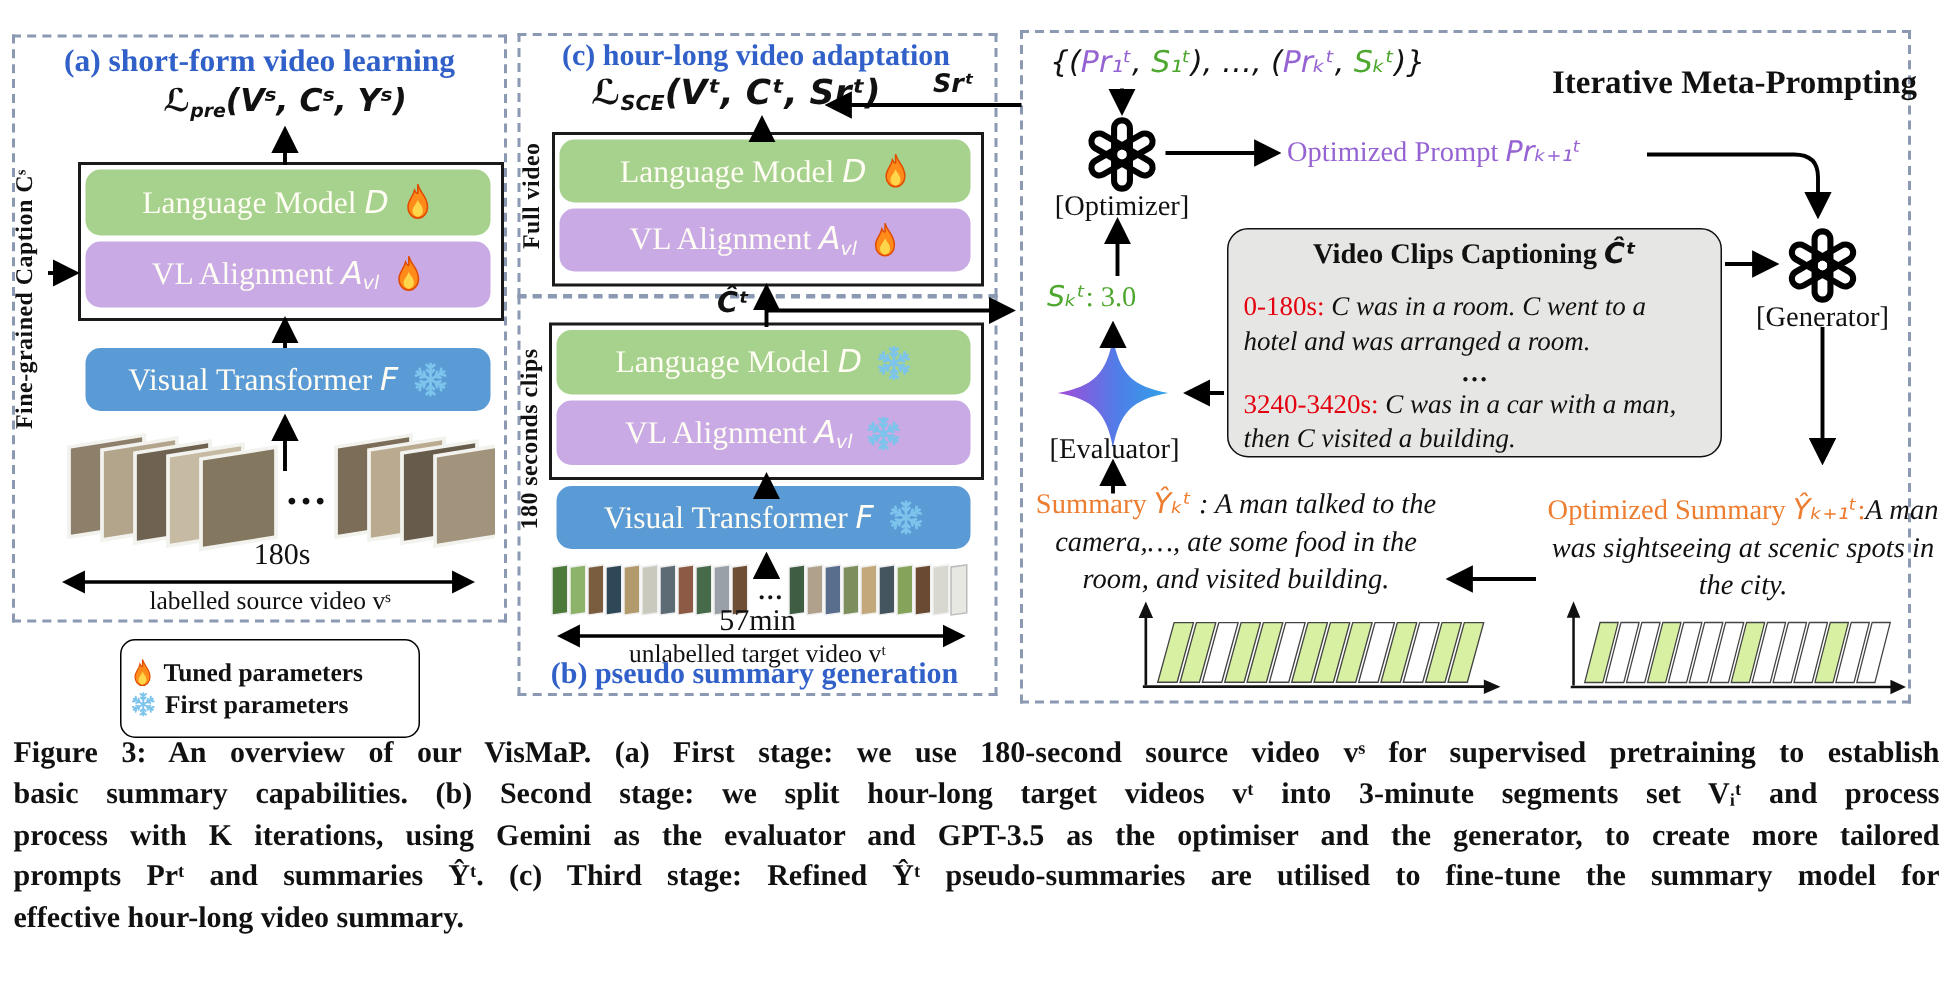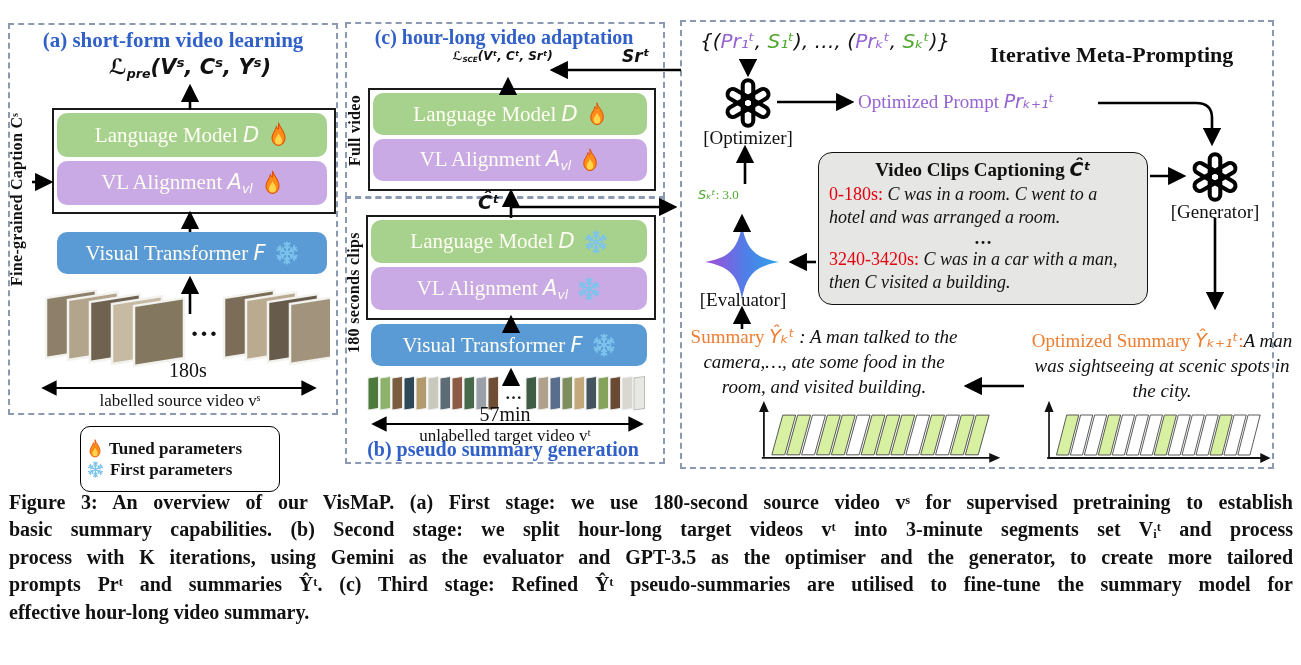--- a/index.html
+++ b/index.html
@@ -19,34 +19,34 @@
   .purple{background:var(--box-purple,#c9aae4);}
   .blue{background:var(--box-blue,#5b9bd5);}
   .vlabel{position:absolute;writing-mode:vertical-rl;transform:rotate(180deg);font-weight:bold;
           font-size:16px;text-align:center;letter-spacing:0.3px;}
   .dur{position:absolute;text-align:center;font-size:20px;}
   .vidlabel{position:absolute;text-align:center;font-weight:normal;font-size:17px;}
   .legendbox{position:absolute;border:1.7px solid #000;border-radius:10px;background:#fff;
              display:flex;flex-direction:column;justify-content:center;padding:12px 6px;gap:1px;}
   .legendrow{display:flex;align-items:center;gap:6px;font-weight:bold;font-size:17px;justify-content:flex-start;}
   .icon{flex:0 0 auto;display:inline-block;}
-  .metatitle{position:absolute;font-weight:bold;font-size:22px;text-align:left;}
+  .metatitle{position:absolute;font-weight:bold;font-size:22px;text-align:right;}
   .pairs{position:absolute;font-size:20px;font-family:"DejaVu Sans",sans-serif;font-style:italic;white-space:nowrap;}
   .prc{color:var(--pr-purple,#9563d2);}
   .sgc{color:var(--s-green,#4ea72e);}
   .blk{color:#111;}
   .ailabel{position:absolute;text-align:center;font-size:19px;}
   .optprompt{position:absolute;font-size:19px;color:var(--pr-purple,#9563d2);white-space:nowrap;}
   .graybox{position:absolute;background:var(--gray-box,#e6e6e4);border:1.7px solid #111;border-radius:14px;
            padding:5px 10px 4px 10px;box-sizing:border-box;}
-  .cap-title{text-align:center;font-weight:bold;font-size:19px;margin-bottom:2px;}
+  .cap-title{text-align:center;font-weight:bold;font-size:19px;margin-bottom:12px;}
   .cap-entry{font-size:18px;line-height:23px;font-style:italic;}
   .cap-entry .red{color:var(--time-red,#e4000f);font-style:normal;}
   .cap-dots{text-align:center;font-weight:bold;font-size:18px;line-height:19px;}
-  .score{position:absolute;font-size:13px;color:var(--s-green,#4ea72e);white-space:nowrap;}
+  .score{position:absolute;font-size:19px;color:var(--s-green,#4ea72e);white-space:nowrap;}
   .sumblk{position:absolute;text-align:center;font-size:19px;line-height:25px;font-style:italic;}
   .orange{color:var(--summary-orange,#ed7d31);font-style:normal;}
   .orange.mi{font-style:italic;}
   .caption{position:absolute;left:9px;top:489px;width:1284px;font-weight:bold;font-size:20px;line-height:27.4px;}
   .caption .jst{text-align:justify;text-align-last:justify;}
   .overlay{position:absolute;left:0;top:0;z-index:4;pointer-events:none;}
   svg text{font-family:"Liberation Serif","DejaVu Sans",serif;}
 </style>
 </head>
 <body>
@@ -175,21 +175,21 @@
       <svg class="icon" width="17" height="17">
           <use href="#snow"></use>
         </svg>
       <span>First parameters</span>
     </div>
   </div>
 
   
   <section style="display:contents">
     <div class="ptitle" style="left:352px;top:26px;width:304px;font-size:20px;">(c) hour-long video adaptation</div>
-    <div class="loss" style="left:390px;top:49px;width:225px;font-size:12px;">
+    <div class="loss" style="left:378px;top:49px;width:225px;font-size:23px;">
       <span class="m">ℒ</span><span class="sub">SCE</span><span class="m">(Vᵗ, Cᵗ, Srᵗ)</span>
     </div>
     <div class="abs m" style="left:622px;top:46px;font-weight:bold;font-size:17px;">Srᵗ</div>
     <div class="vlabel" style="left:346px;top:90px;height:80px;width:22px;">Full video</div>
     <div class="modelframe" style="left:368px;top:88px;width:284px;height:99px;"></div>
     <div class="row green" style="left:373px;top:93px;width:274px;height:42px;">
       <span><span>Language Model </span><span class="mi">D</span></span>
       <svg class="icon" width="20" height="25">
           <use href="#flame"></use>
         </svg>

